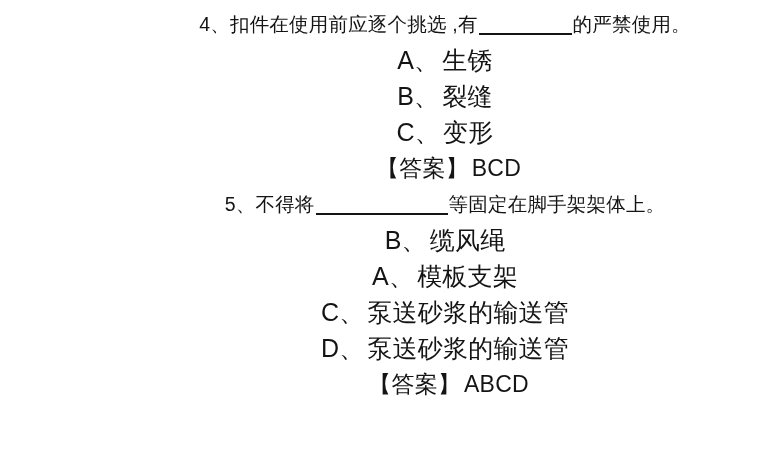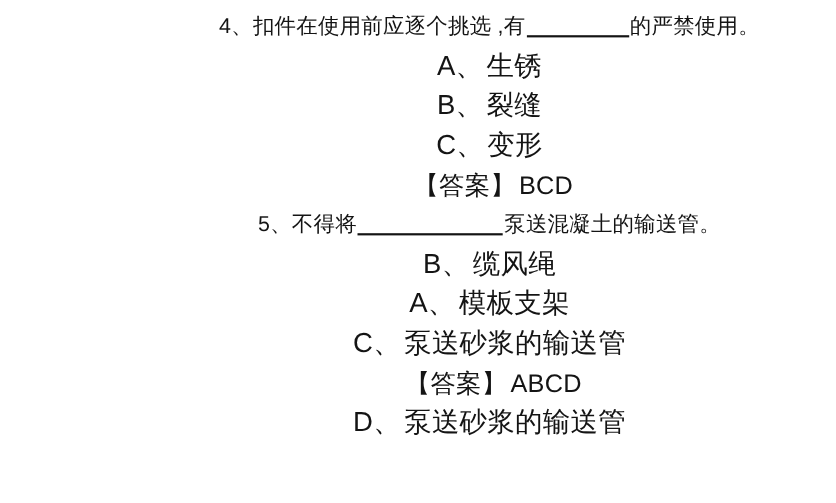--- a/index.html
+++ b/index.html
@@ -98,37 +98,37 @@
     <div class="line option">
       <span class="opt-label">C、</span><span class="opt-text">变形</span>
     </div>
 
 
     <div class="line answer">
       <span class="ans-label">【答案】</span><span class="ans-value">BCD</span>
     </div>
 
     <div class="line question">
-      <span class="marker">5、</span><span class="seg">不得将</span><span class="blank long"></span><span class="seg">泵送混凝土的输送管。</span>
+      <span class="marker">5、</span><span class="seg">不得将</span><span class="blank long"></span><span class="seg">等固定在脚手架架体上。</span>
     </div>
 
     <div class="line option">
       <span class="opt-label">B、</span><span class="opt-text">缆风绳</span>
     </div>
 
     <div class="line option">
       <span class="opt-label">A、</span><span class="opt-text">模板支架</span>
     </div>
 
     <div class="line option">
       <span class="opt-label">C、</span><span class="opt-text">泵送砂浆的输送管</span>
     </div>
 
+    <div class="line option">
+      <span class="opt-label">D、</span><span class="opt-text">泵送砂浆的输送管</span>
+    </div>
+
     <div class="line answer">
       <span class="ans-label">【答案】</span><span class="ans-value">ABCD</span>
-    </div>
-
-    <div class="line option">
-      <span class="opt-label">D、</span><span class="opt-text">泵送砂浆的输送管</span>
     </div>
 
   </div>
 </div>
 
 </body></html>

